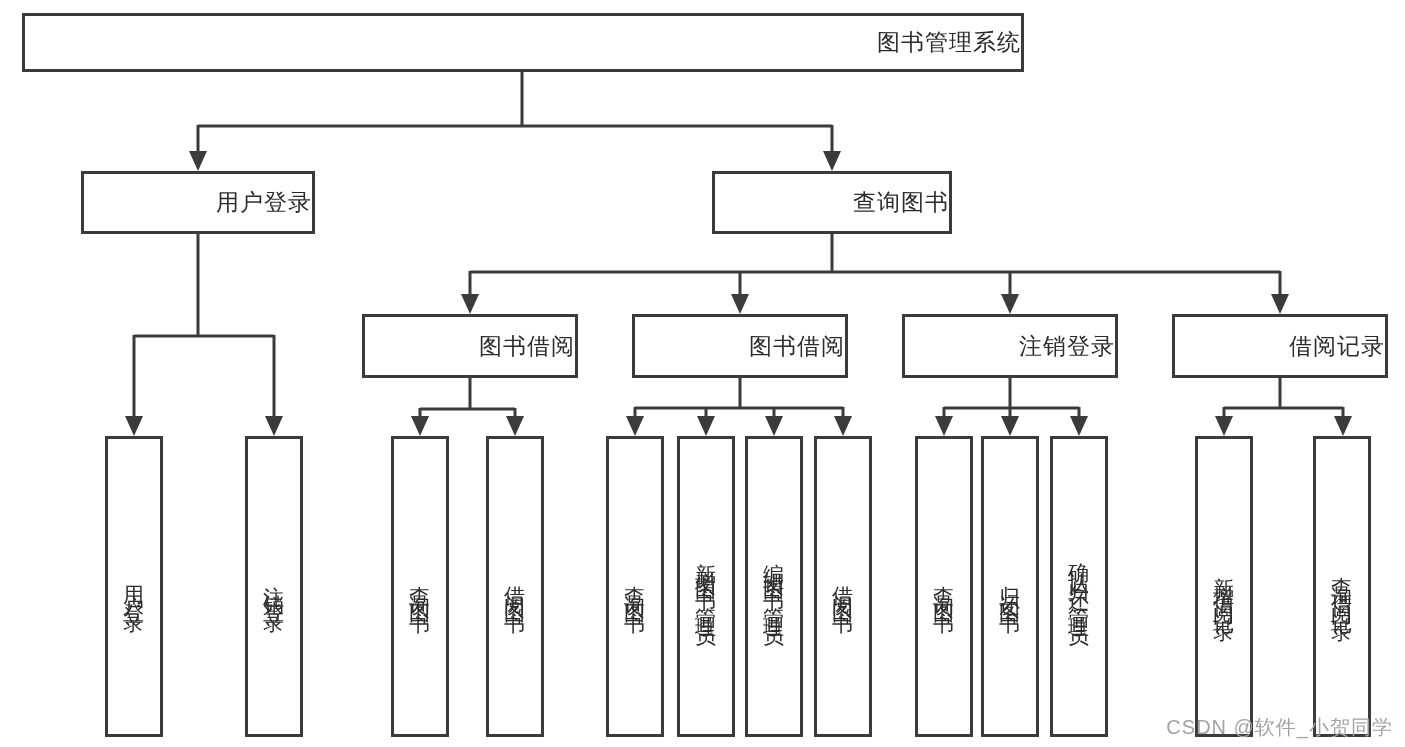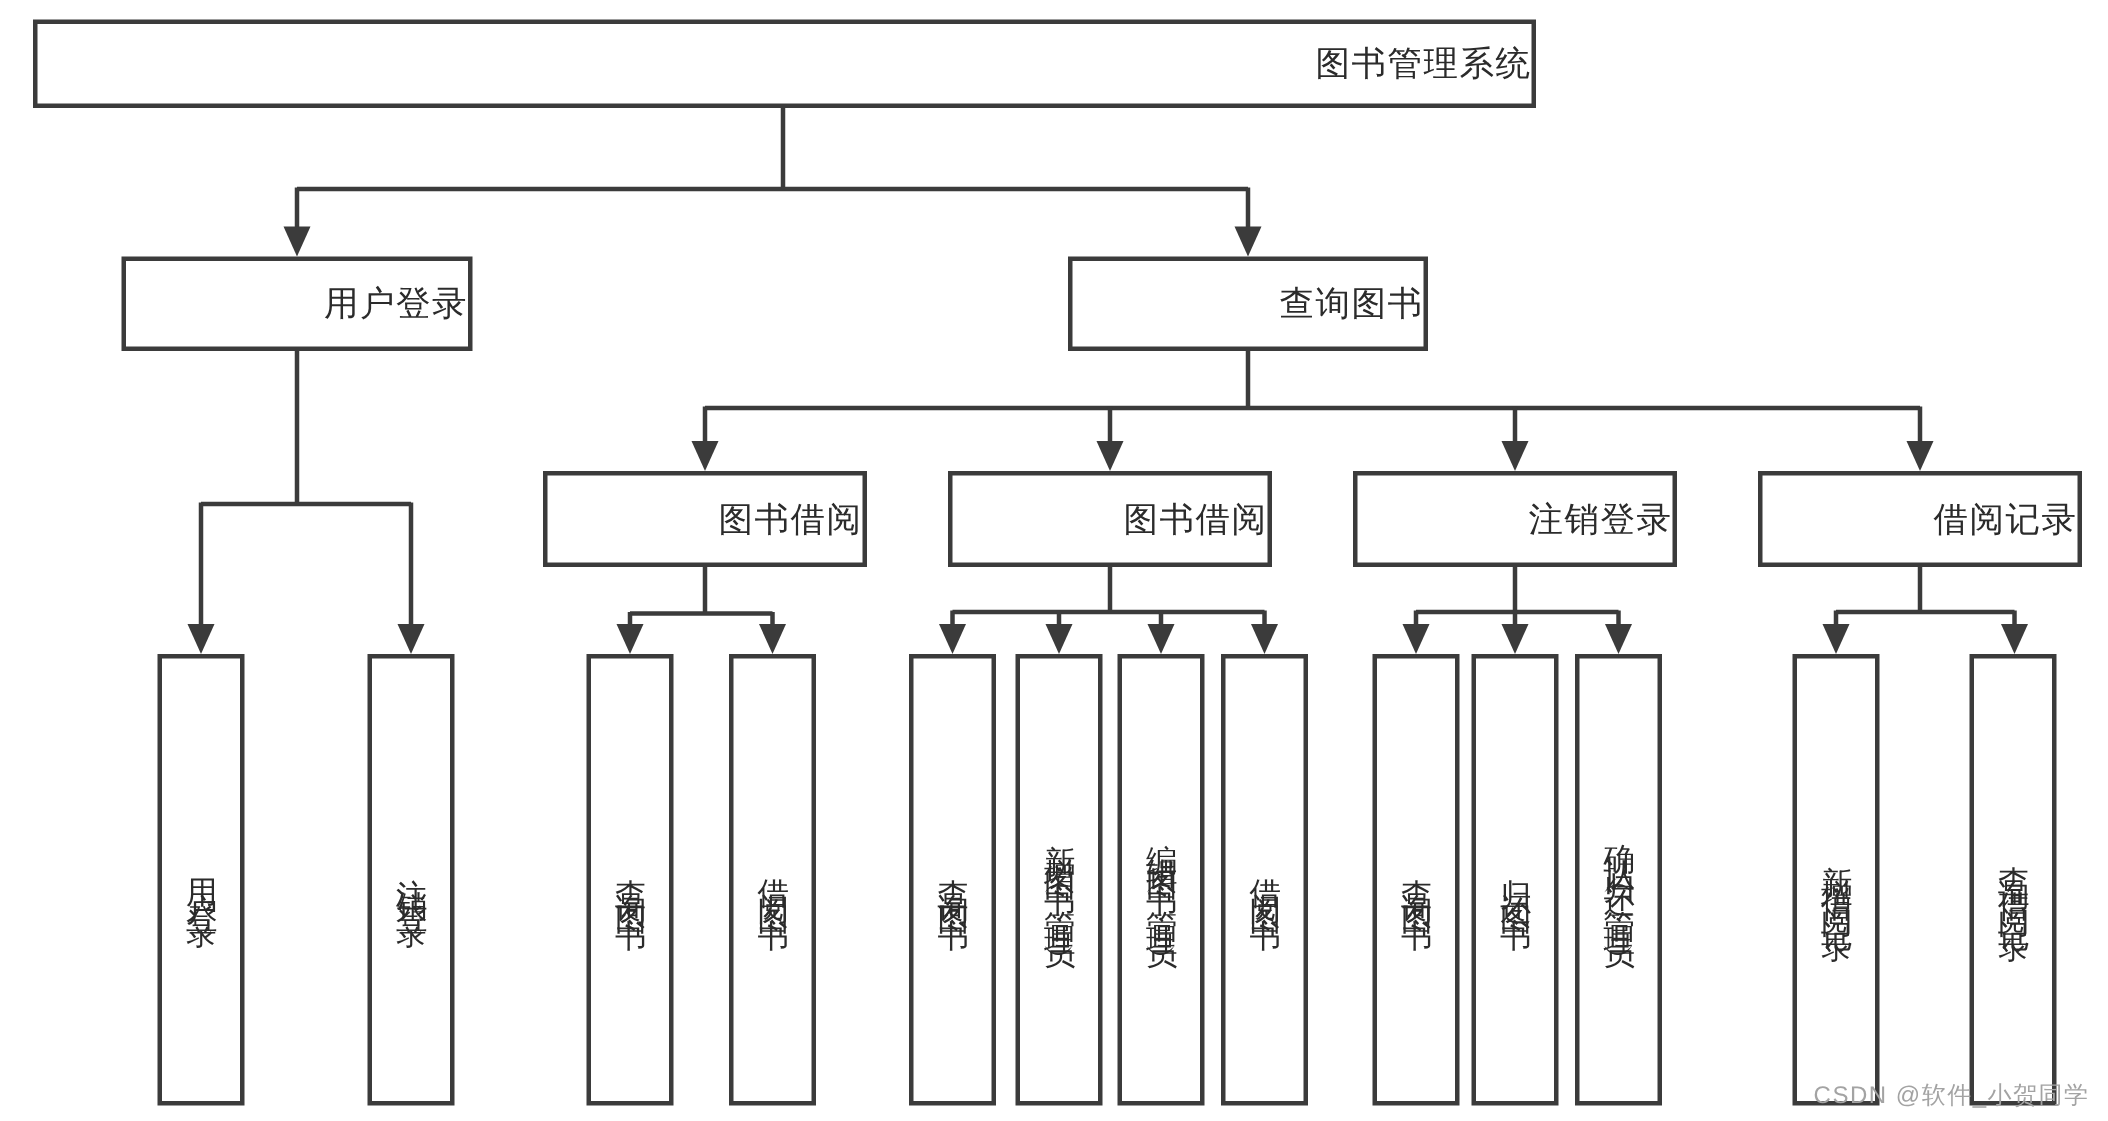--- a/index.html
+++ b/index.html
@@ -33,21 +33,21 @@
     writing-mode:vertical-rl;
     text-orientation:mixed;
     font-size:21px;line-height:1;
     letter-spacing:9px;
     color:#2b2b2b;
     white-space:nowrap;
   }
   .watermark{
     position:absolute;
     right:12px;bottom:6px;
-    font-size:16px;
+    font-size:20px;
     color:#a3a3a3;
     letter-spacing:1px;
     white-space:nowrap;
   }
 </style>
 </head>
 <body>
 
 <div id="stage">
 

